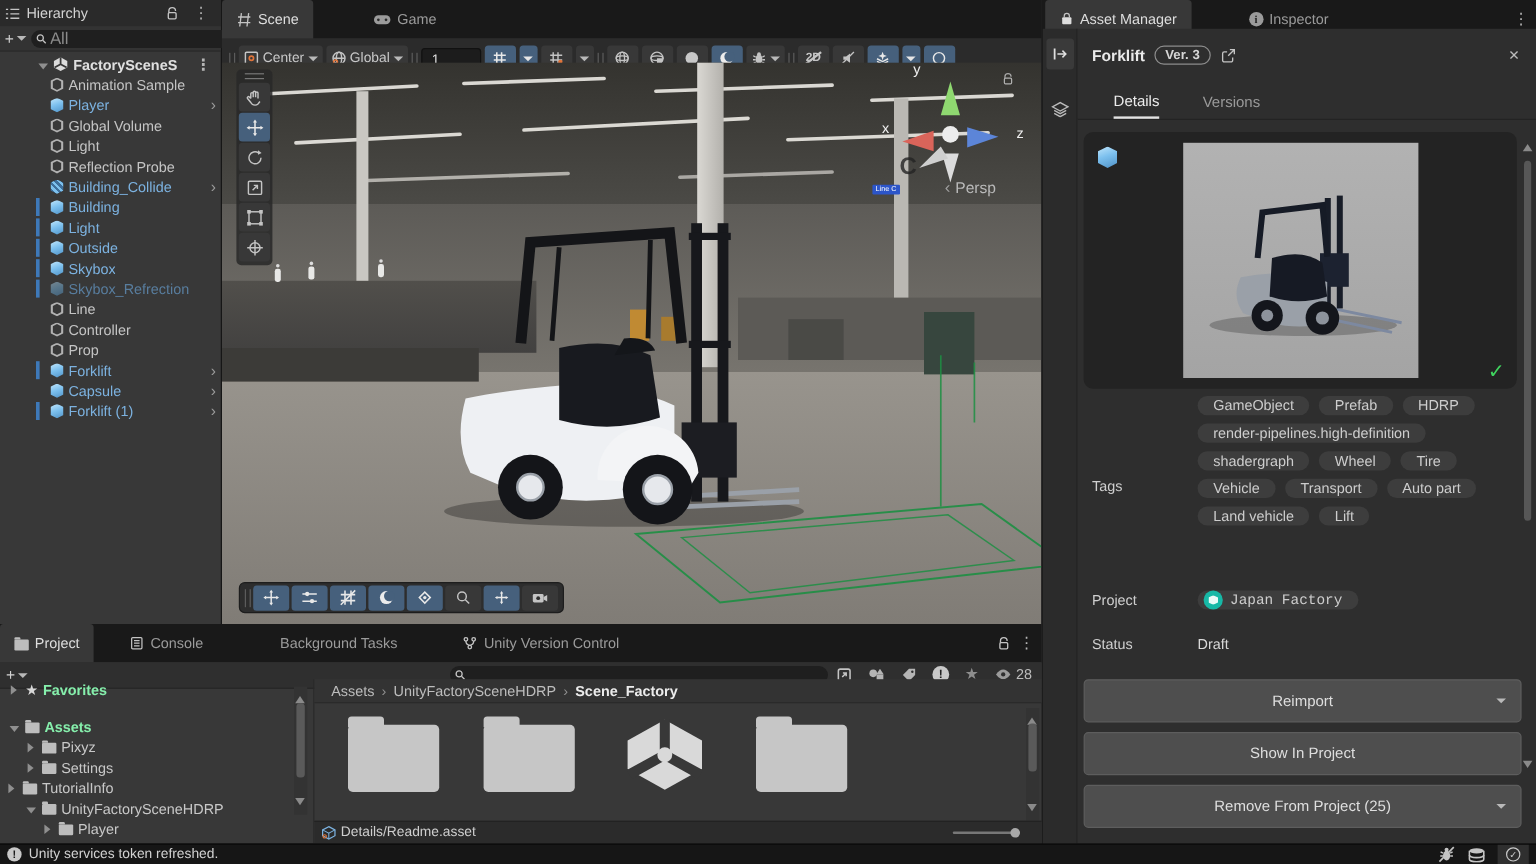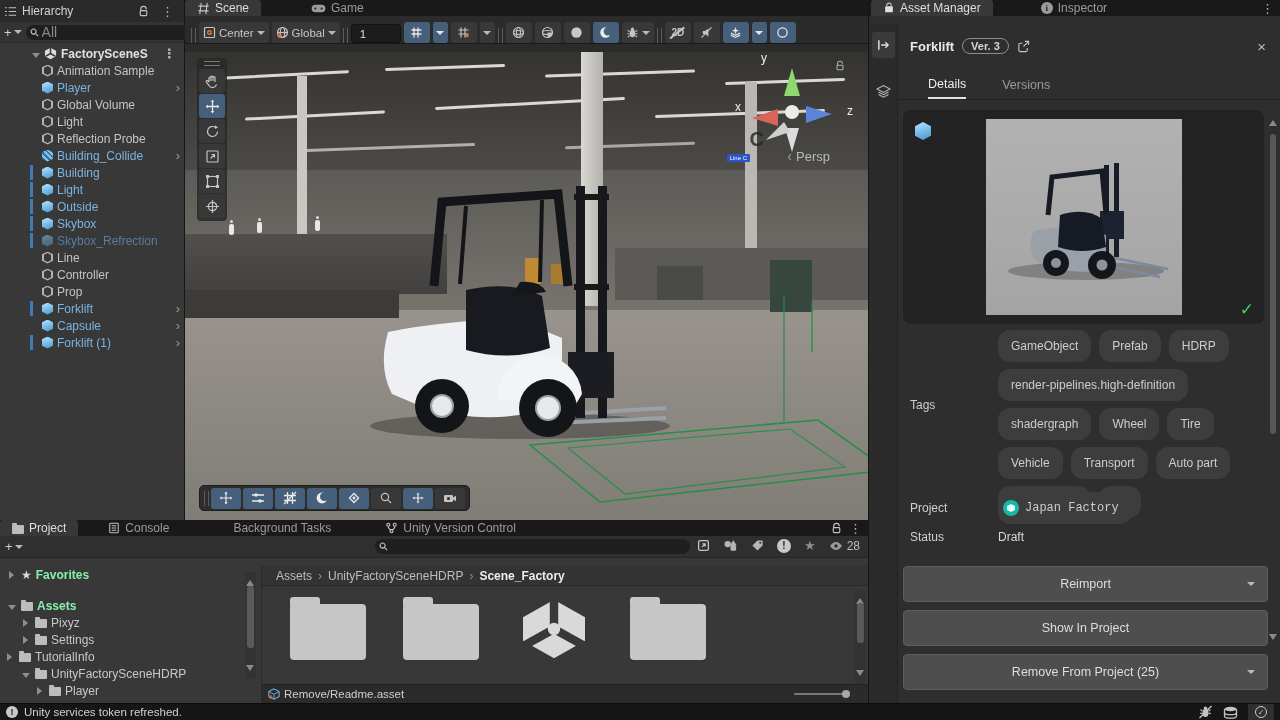--- a/index.html
+++ b/index.html
@@ -2,21 +2,21 @@
 <html><head>
 <meta charset="utf-8">
 <style>
   *{margin:0;padding:0;box-sizing:border-box;}
   html,body{width:1280px;height:720px;overflow:hidden;background:#191919;
     font-family:"Liberation Sans","DejaVu Sans",sans-serif;-webkit-font-smoothing:antialiased;}
   .abs{position:absolute;}
   .flex{display:flex;align-items:center;}
 
   
-  .tabstrip{height:16px;background:#191919;display:flex;align-items:stretch;font-size:12px;color:#9b9b9b;}
+  .tabstrip{height:32px;background:#191919;display:flex;align-items:stretch;font-size:12px;color:#9b9b9b;}
   .tab{display:flex;align-items:center;gap:5px;padding:0 12px;cursor:default;}
   .tab.active{background:#383838;color:#dedede;border-radius:3px 3px 0 0;}
   .kebab{color:#b5b5b5;font-size:13px;padding:0 6px;display:flex;align-items:center;}
   .kebab::before{content:"\22EE";}
   .caret{width:0;height:0;border:4px solid transparent;border-top-color:#b9b9b9;margin-top:4px;}
   .grip{width:5px;height:15px;border-left:1px solid #5c5c5c;border-right:1px solid #5c5c5c;flex:none;}
 
   
   .cube{position:relative;width:11px;height:12px;flex:none;
     clip-path:polygon(50% 0,100% 23%,100% 77%,50% 100%,0 77%,0 23%);}
@@ -101,21 +101,21 @@
   .am-close{position:absolute;right:14px;top:14px;color:#bdbdbd;font-size:15px;}
   .am-tabs{position:absolute;left:0;right:0;top:46px;height:30px;border-bottom:1px solid #232323;display:flex;gap:36px;padding-left:30px;font-size:12.5px;}
   .am-tab{display:flex;align-items:center;color:#9a9a9a;height:100%;}
   .am-tab.active{color:#ececec;border-bottom:2px solid #e2e2e2;}
   .am-card{position:absolute;left:5px;top:86px;right:16px;height:214px;background:#232323;border-radius:8px;}
   .am-thumb{position:absolute;left:50%;transform:translateX(-50%);top:9px;width:196px;height:196px;background:linear-gradient(#b2b2b2,#a4a4a4);}
   .gcheck{position:absolute;right:10px;bottom:4px;color:#3fd35e;font-size:17px;font-weight:bold;}
   .tagblock{position:absolute;left:4px;top:306px;right:8px;display:flex;}
   .taglabelcol{width:96px;padding-top:68px;padding-left:8px;color:#cfcfcf;flex:none;}
   .chips{display:flex;flex-wrap:wrap;gap:7px 8px;align-content:flex-start;}
-  .chip{height:32px;padding:0 13px;border-radius:12px;background:#3d3d3d;color:#cdcdcd;font-size:12px;display:flex;align-items:center;white-space:nowrap;}
+  .chip{height:16px;padding:0 13px;border-radius:12px;background:#3d3d3d;color:#cdcdcd;font-size:12px;display:flex;align-items:center;white-space:nowrap;}
   .kv{position:absolute;left:12px;right:8px;display:flex;align-items:center;}
   .kv .k{width:88px;color:#cfcfcf;flex:none;}
   .chip.project{gap:6px;padding-left:5px;font-family:Liberation Mono, monospace;}
   .tealdot{width:16px;height:16px;border-radius:50%;background:#17b8a6;display:flex;align-items:center;justify-content:center;}
   .tealdot span{width:8px;height:8px;clip-path:polygon(50% 0,100% 25%,100% 75%,50% 100%,0 75%,0 25%);background:#eafaf7;}
   .am-btn{position:absolute;left:5px;right:12px;height:36px;background:#4e4e4e;border:1px solid #5d5d5d;border-radius:4px;color:#dedede;font-size:12.5px;display:flex;align-items:center;justify-content:center;}
   .am-btn .caret{position:absolute;right:12px;}
   .am-scroll{position:absolute;right:2px;top:88px;width:10px;bottom:55px;}
   .am-scroll .thumb{position:absolute;left:2px;top:22px;width:6px;height:300px;background:#575757;border-radius:3px;}
   .s-arr{position:absolute;left:1px;width:0;height:0;border:4px solid transparent;}
@@ -893,21 +893,21 @@
       <span class="s-arr up"></span>
       <div class="thumb" style="top:13px;height:40px"></div>
       <span class="s-arr dn"></span>
     </div>
     <div class="pfoot">
       <svg width="12" height="12" viewBox="0 0 14 14">
           <polygon points="7,1 13,4.2 13,9.8 7,13 1,9.8 1,4.2" fill="none" stroke="#7cb2e0" stroke-width="1.2"></polygon>
           <path d="M1 4.2 7 7.4 13 4.2M7 7.4V13" stroke="#7cb2e0" stroke-width="1" fill="none"></path>
           <circle cx="3" cy="10.5" r="1.6" fill="none" stroke="#e0743a" stroke-width="1.1"></circle>
         </svg>
-      <span>Remove/Readme.asset</span>
+      <span>Details/Readme.asset</span>
       <div class="zslider"></div>
     </div>
   </div>
 </div>
 
 <div id="statusbar" class="abs">
   <span class="bang">!</span>
   <span>Unity services token refreshed.</span>
   <div class="sb-right">
     <svg width="15" height="14" viewBox="0 0 15 14">

